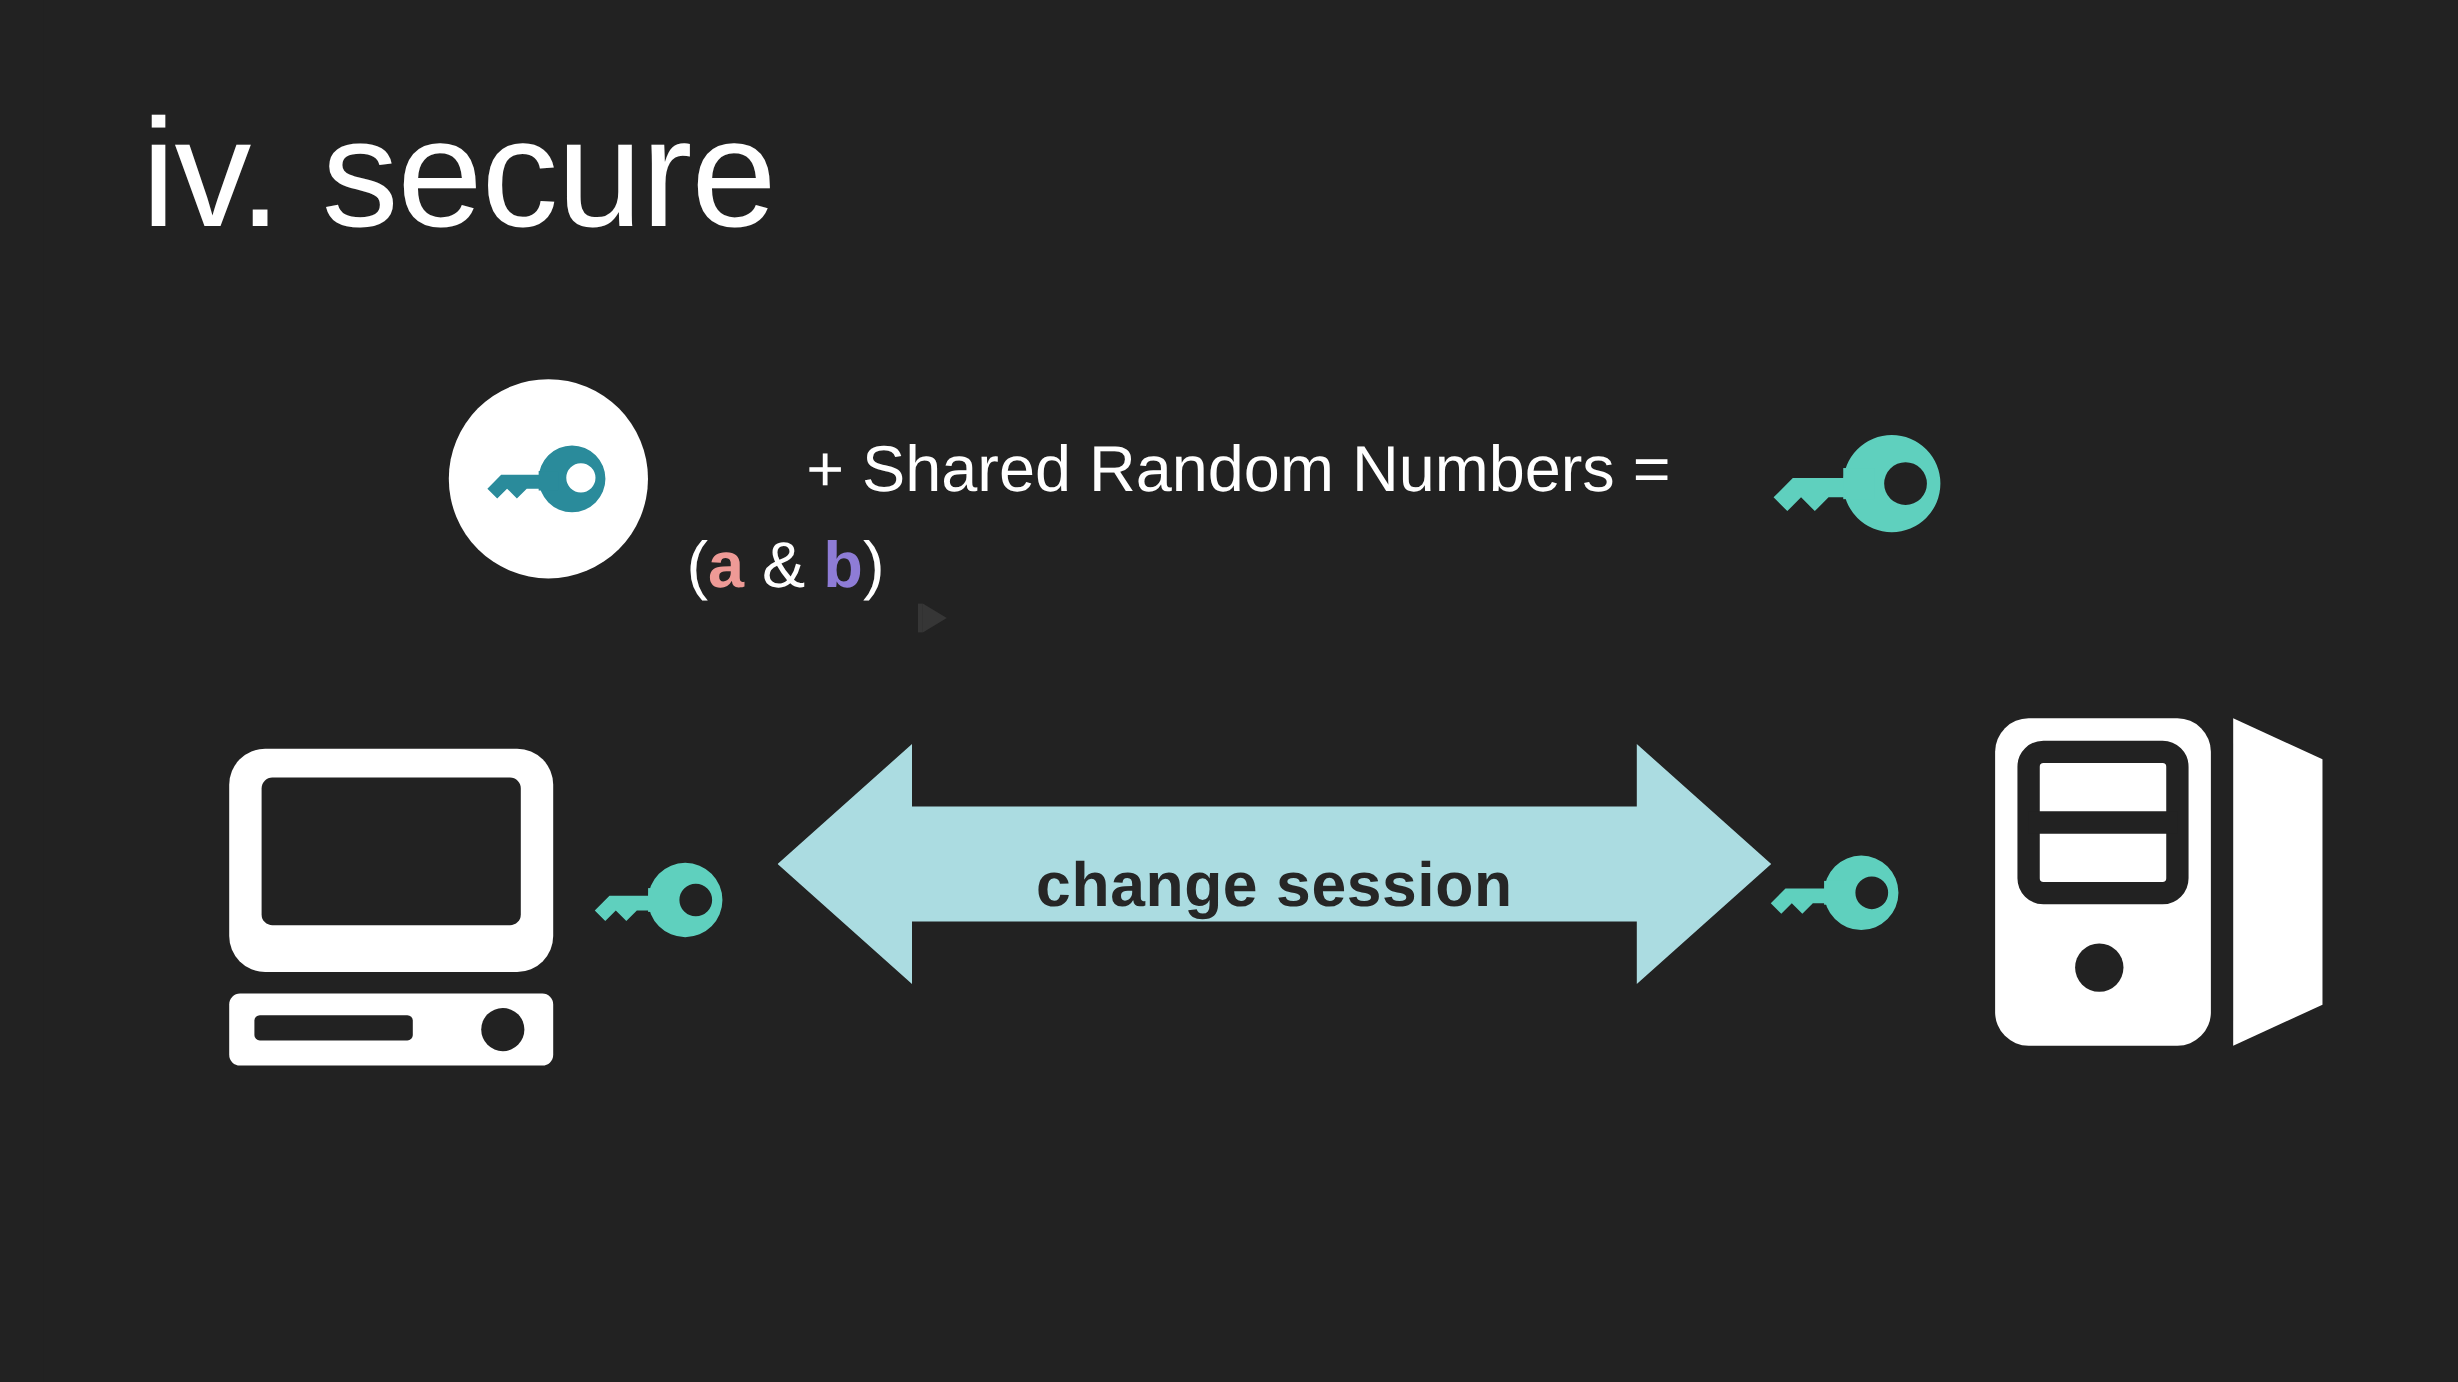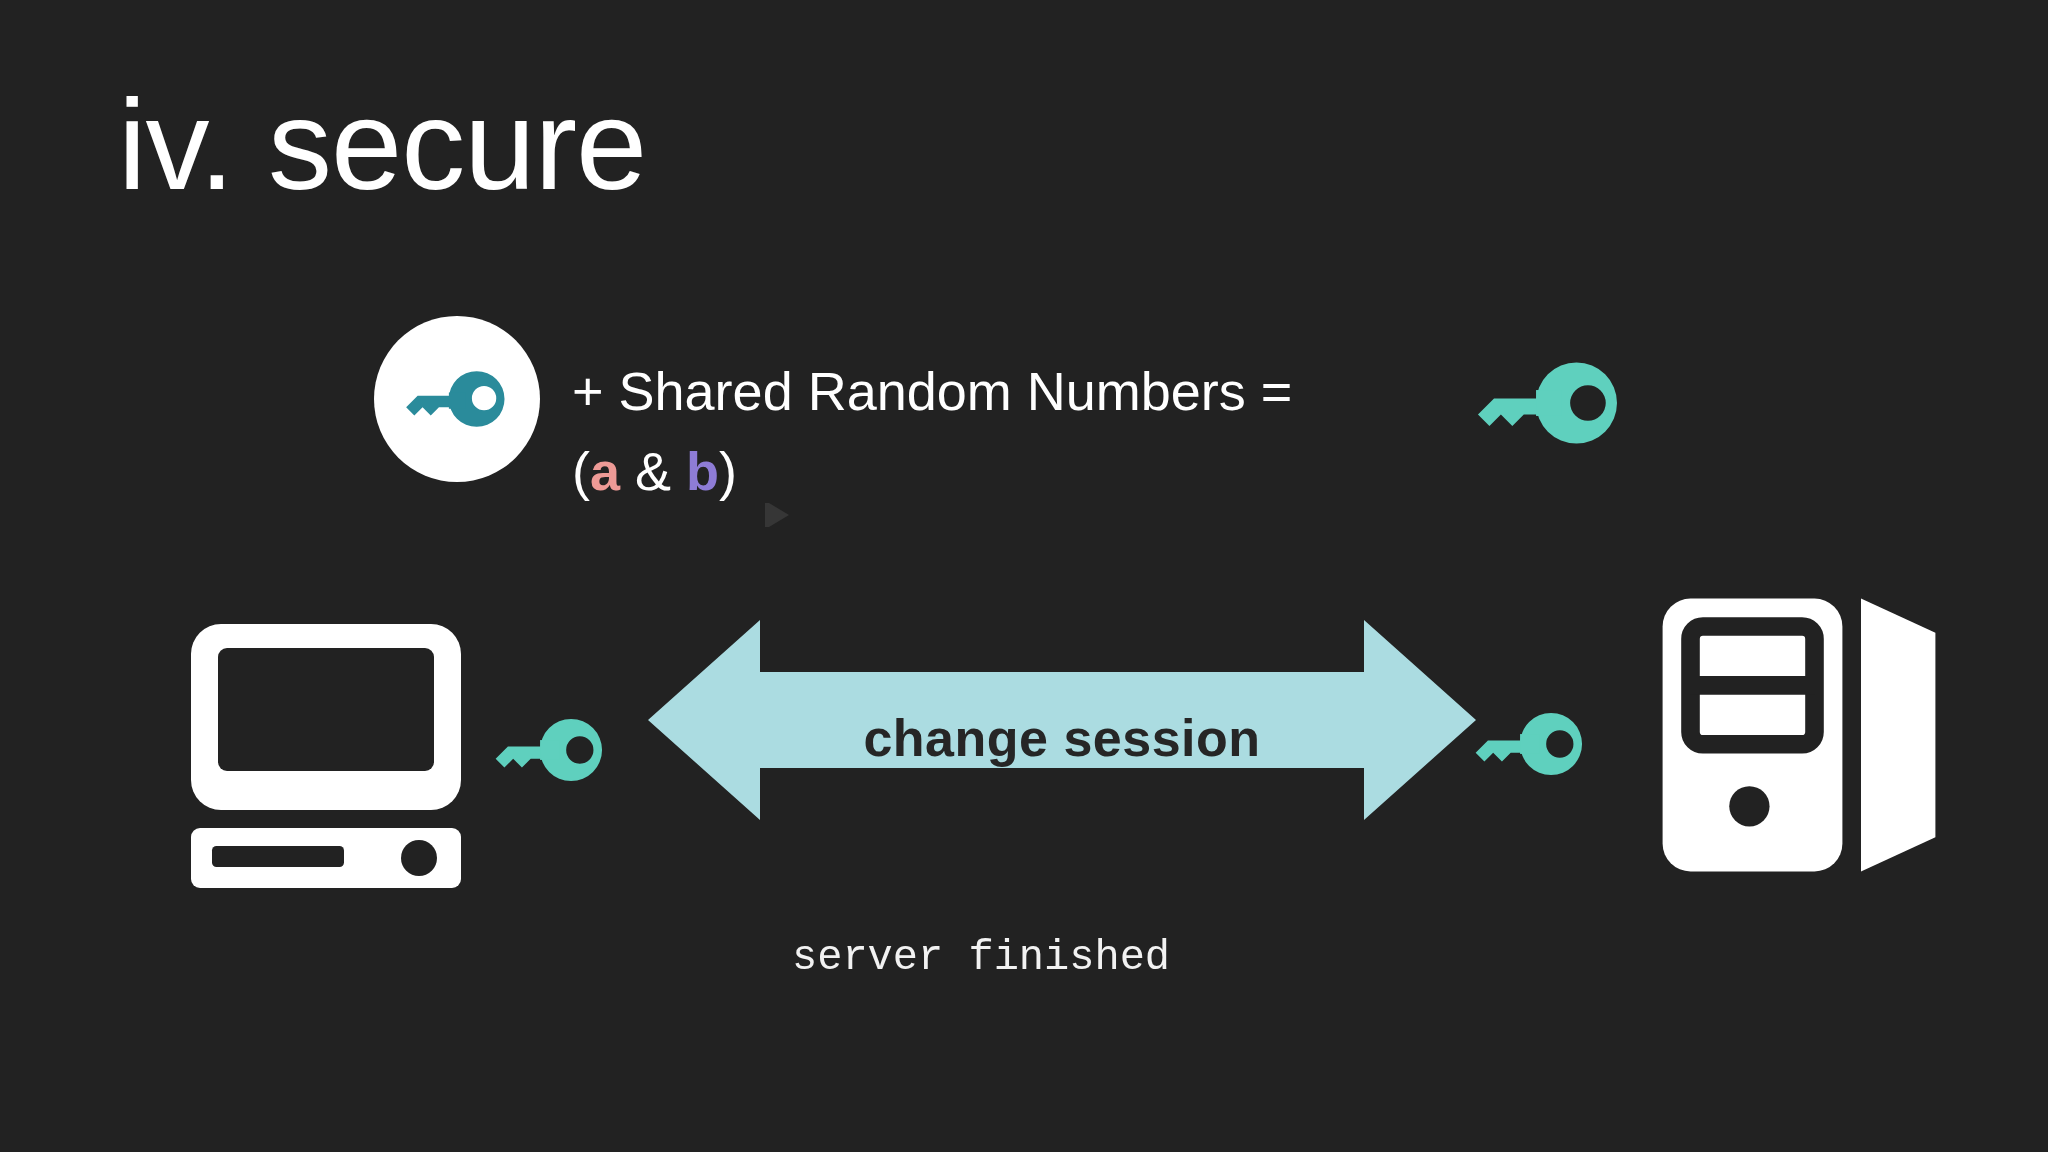--- a/index.html
+++ b/index.html
@@ -29,20 +29,21 @@
     letter-spacing: -1px;
     white-space: nowrap;
   }
 
   
   .eq-line1 {
     position: absolute;
     left: 536px;
     top: 360px;
     width: 920px;
+    text-align: center;
     font-size: 54px;
     color: #ffffff;
     line-height: 1.18;
     white-space: nowrap;
   }
   .eq-line2 {
     position: absolute;
     left: 536px;
     top: 440px;
     width: 920px;
@@ -221,16 +222,15 @@
     <svg viewBox="0 0 100 100" aria-hidden="true">
       <path d="M70 6 L94 17 L94 83 L70 94 Z" fill="#ffffff"></path>
       <rect x="6" y="6" width="58" height="88" rx="9" ry="9" fill="#ffffff"></rect>
       <rect x="15" y="15" width="40" height="38" rx="4" ry="4" fill="none" stroke="#222222" stroke-width="6"></rect>
       <line x1="15" y1="34" x2="55" y2="34" stroke="#222222" stroke-width="6"></line>
       <circle cx="34" cy="73" r="6.5" fill="#222222"></circle>
     </svg>
   </div>
 
   <div class="mono-block">
-    <span class="mono-line">server finished</span>
   </div>
 
 </div>
 
 </body></html>

